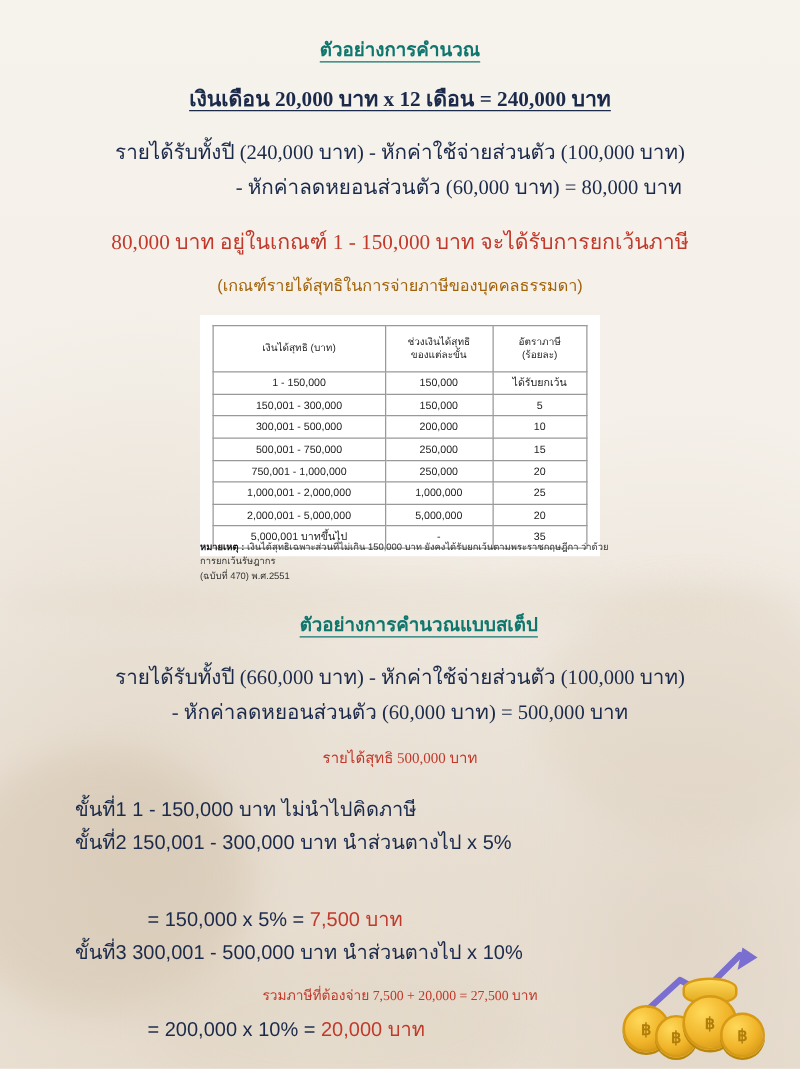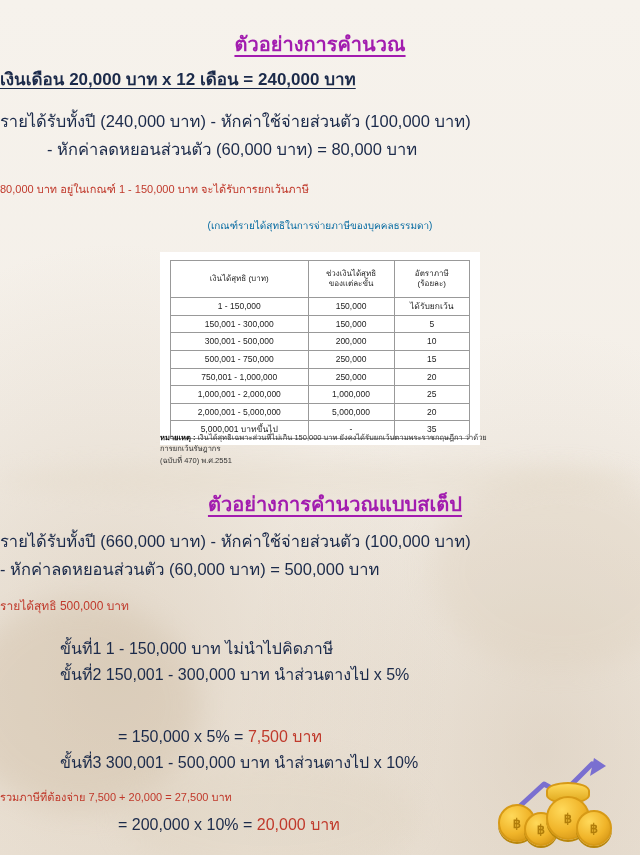--- a/index.html
+++ b/index.html
@@ -36,50 +36,51 @@
 
   .content {
     position: relative;
     z-index: 3;
     width: 640px;
     height: 855px;
   }
 
   .title {
     text-align: center;
-    font-size: 20px;
+    font-size: 15px;
     font-weight: bold;
-    color: #a21caf;
+    color: #0f766e;
     text-decoration: underline;
     text-underline-offset: 4px;
   }
   .line {
-    text-align: left;
+    text-align: center;
     font-size: 16.5px;
     color: #1b2a4a;
     line-height: 1.45;
+    font-family: Liberation Serif, serif;
   }
   .line.ul {
     text-decoration: underline;
     text-underline-offset: 3px;
   }
   .red {
     color: #c0392b;
   }
   .note {
     text-align: center;
-    font-size: 10px;
-    color: #0369a1;
+    font-size: 13px;
+    color: #a16207;
   }
 
   #title1 { position: absolute; left: 0; top: 28px; width: 640px; }
   #salary-line { position: absolute; left: 0; top: 68px; width: 640px; font-size: 17px; font-weight: bold; }
   #calc-line-1 { position: absolute; left: 0; top: 110px; width: 640px; }
   #calc-line-2 { position: absolute; left: 0; top: 138px; width: 640px; padding-left: 47px; }
-  #exempt-line { position: absolute; left: 0; top: 182px; width: 640px; font-size: 11px; }
+  #exempt-line { position: absolute; left: 0; top: 182px; width: 640px; font-size: 17px; }
   #table-note { position: absolute; left: 0; top: 218px; width: 640px; }
 
   
   .table-wrap {
     position: absolute;
     left: 160px;
     top: 252px;
     width: 320px;
     background: #ffffff;
     padding: 8px 10px 6px 10px;

